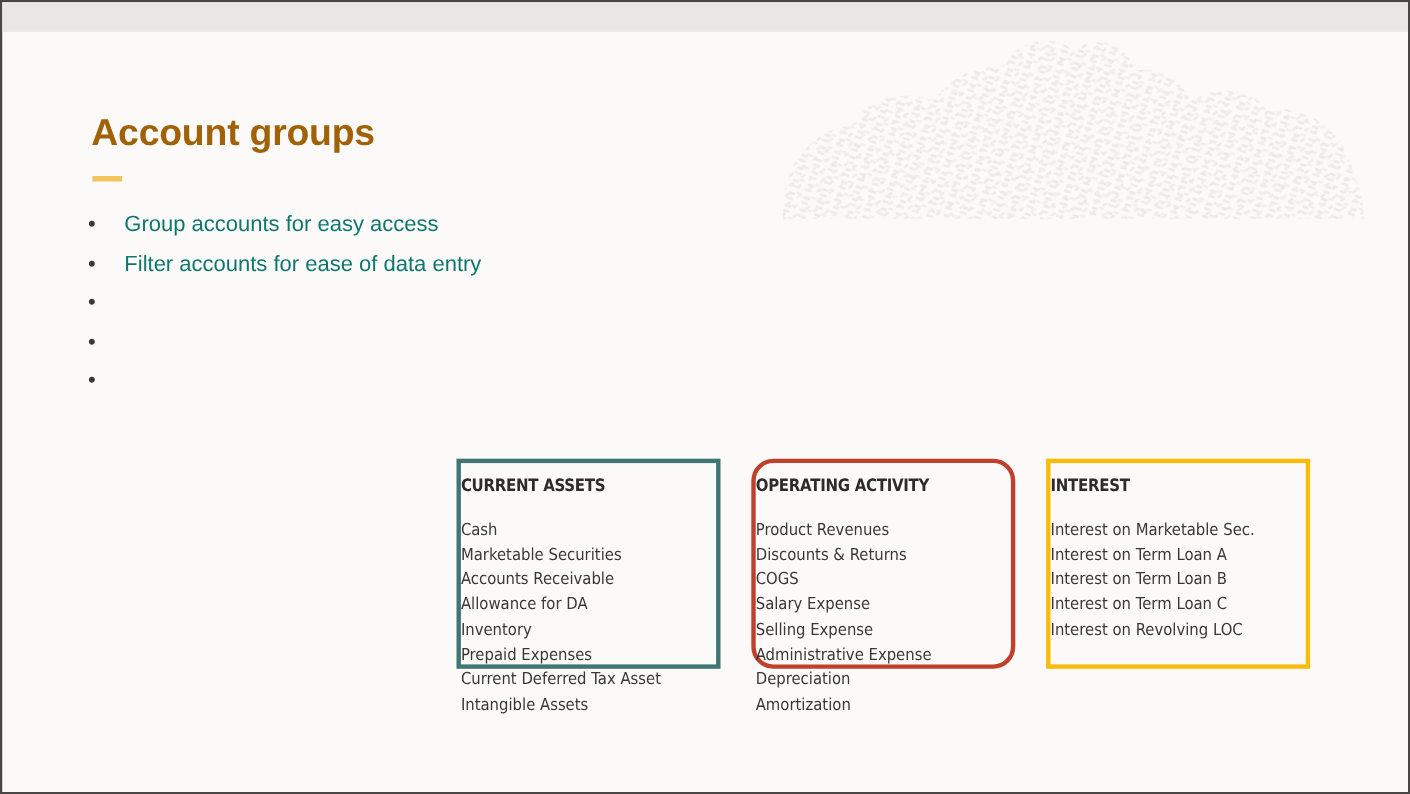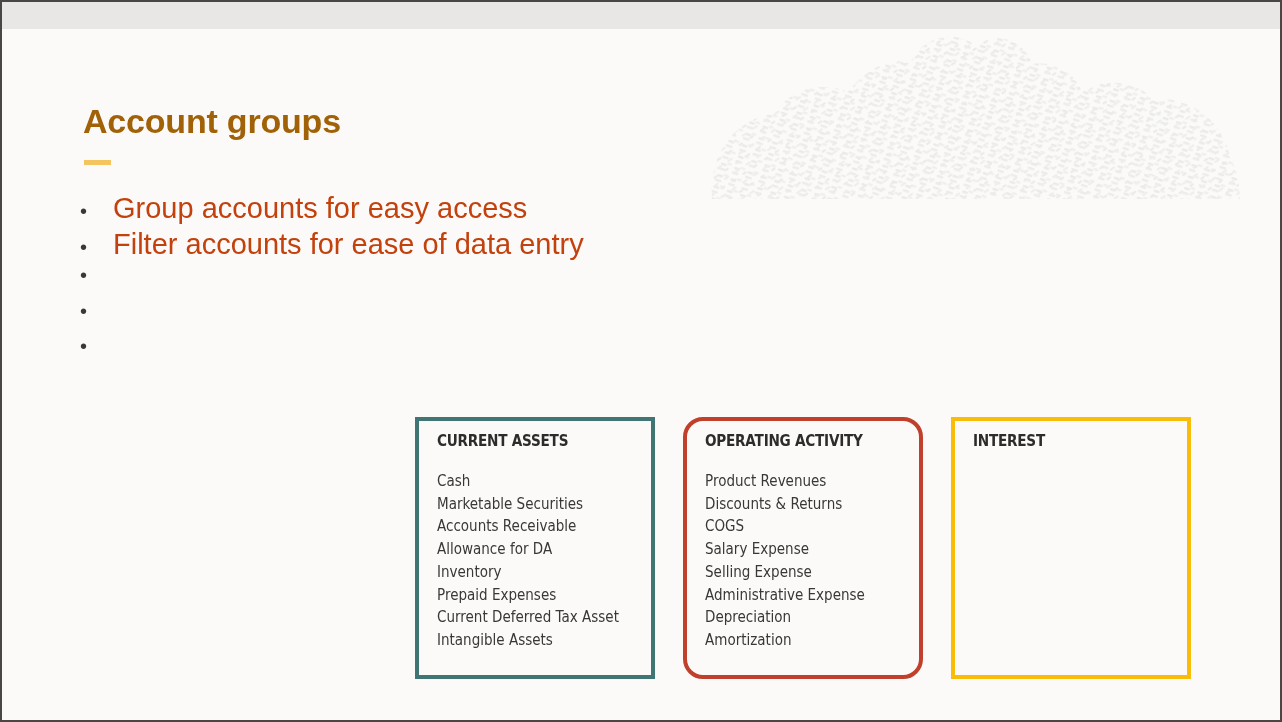--- a/index.html
+++ b/index.html
@@ -76,42 +76,42 @@
 
   .bullet-dot {
     width: 33px;
     flex: 0 0 33px;
     color: #3a3836;
     font-size: 20px;
     line-height: 1;
   }
 
   .bullet-text {
-    color: #c2410c;
-    font-size: 29px;
+    color: #0f766e;
+    font-size: 20px;
     line-height: 1;
     white-space: nowrap;
   }
 
   
   .group-boxes {
     position: absolute;
     left: 413px;
     top: 415px;
   }
 
   .group-box {
     position: absolute;
     top: 0;
     width: 240px;
-    height: 262px;
+    height: 191px;
     box-sizing: border-box;
     border: 4px solid #000;
     background: #fbfaf8;
-    padding: 11px 0 0 18px;
+    padding: 11px 0 0 0;
   }
 
   .group-box.pos-0 { left: 0px; }
   .group-box.pos-1 { left: 268px; }
   .group-box.pos-2 { left: 536px; }
 
   .group-heading {
     font-family: "DejaVu Sans", sans-serif;
     font-size: 15.5px;
     font-weight: bold;
@@ -225,17 +225,24 @@
         <li class="group-item">Salary Expense</li>
         <li class="group-item">Selling Expense</li>
         <li class="group-item">Administrative Expense</li>
         <li class="group-item">Depreciation</li>
         <li class="group-item">Amortization</li>
       </ul>
     </div>
 
     <div class="group-box pos-2" style="border-color: rgb(249, 189, 9);">
       <div class="group-heading">INTEREST</div>
+      <ul class="group-items">
+        <li class="group-item">Interest on Marketable Sec.</li>
+        <li class="group-item">Interest on Term Loan A</li>
+        <li class="group-item">Interest on Term Loan B</li>
+        <li class="group-item">Interest on Term Loan C</li>
+        <li class="group-item">Interest on Revolving LOC</li>
+      </ul>
     </div>
 
   </div>
 
 </div>
 
 </body></html>

